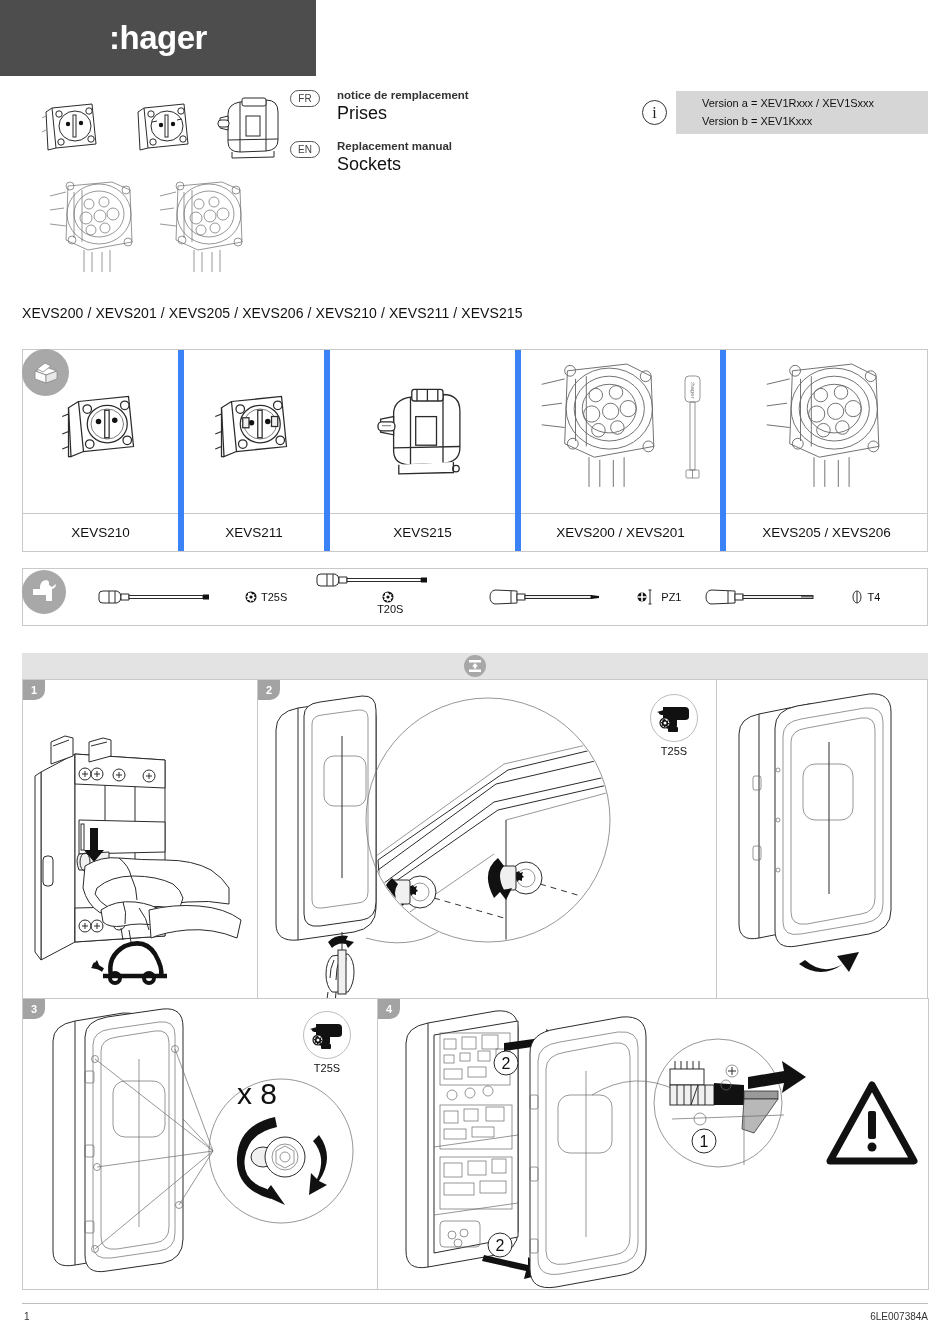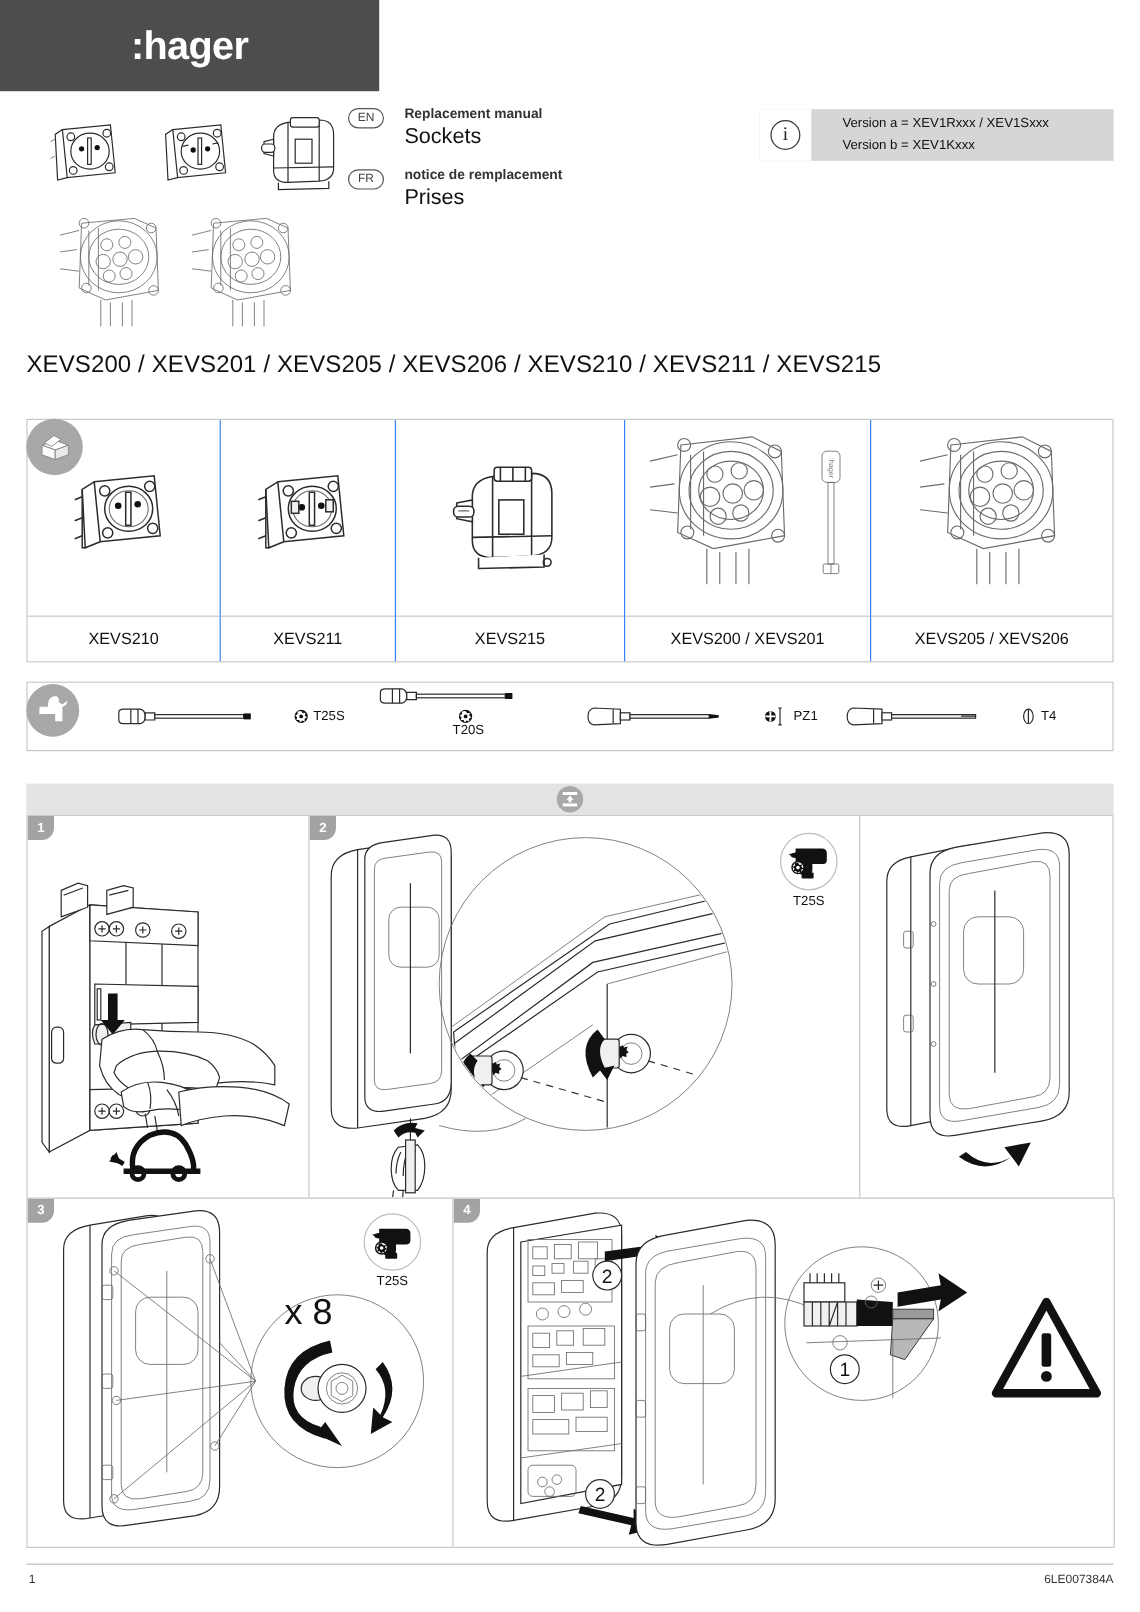--- a/index.html
+++ b/index.html
@@ -64,34 +64,34 @@
     font-size: 16px; font-family: "Liberation Serif", serif; color: #222;
     line-height: 1;
   }
   .version-lines { padding-left: 26px; font-size: 11px; line-height: 1.55; color: #111; }
 
   
   .hero-imgs { position: absolute; left: 30px; top: 88px; width: 260px; height: 190px; }
 
   
   .ref-line {
-    position: absolute; left: 22px; top: 293px;
-    font-size: 20px; color: #111; letter-spacing: 0.1px;
+    position: absolute; left: 22px; top: 305px;
+    font-size: 14px; color: #111; letter-spacing: 0.1px;
   }
 
   
   .product-grid {
     position: absolute; left: 22px; top: 349px;
     width: 906px; height: 203px;
     border: 1px solid #c9c9c9;
     display: flex;
     background: #fff;
   }
   .pcell {
-    border-right: 1px solid #3b82f6;
+    border-right: 6px solid #3b82f6;
     display: flex; flex-direction: column;
     position: relative;
   }
   .pcell:last-child { border-right: none; }
   .pcell-w1 { width: 161px; }
   .pcell-w2 { width: 146px; }
   .pcell-w3 { width: 191px; text-align: right; }
   .pcell-w4 { width: 205px; }
   .pcell-w5 { width: 201px; }
   .pcell-img { flex: 1; position: relative; overflow: hidden; }
@@ -288,31 +288,31 @@
       <circle class="ln-t" cx="84" cy="62" r="4"></circle>
       <path class="ln-t" d="M6 16 L22 12 M6 30 L20 28 M6 44 L22 46"></path>
       <path class="ln-t" d="M40 70 L40 92 M48 72 L48 92 M58 72 L58 92 M66 70 L66 92"></path>
       <path class="ln-t" d="M30 12 L30 58 M38 10 L38 62"></path>
     </g>
   </svg>
 </div>
 
 <div class="title-block">
   <div class="lang-row">
+    <div class="lang-badge">FR</div>
+    <div class="lang-texts">
+      <div class="lang-sub">notice de remplacement</div>
+      <div class="lang-main">Prises</div>
+    </div>
+  </div>
+  <div class="lang-row">
     <div class="lang-badge">EN</div>
     <div class="lang-texts">
       <div class="lang-sub">Replacement manual</div>
       <div class="lang-main">Sockets</div>
-    </div>
-  </div>
-  <div class="lang-row">
-    <div class="lang-badge">FR</div>
-    <div class="lang-texts">
-      <div class="lang-sub">notice de remplacement</div>
-      <div class="lang-main">Prises</div>
     </div>
   </div>
 </div>
 
 <div class="version-box">
   <div class="version-icon-wrap">
     <div class="info-circle">i</div>
   </div>
   <div class="version-lines">
     <div>Version a = XEV1Rxxx / XEV1Sxxx</div>

